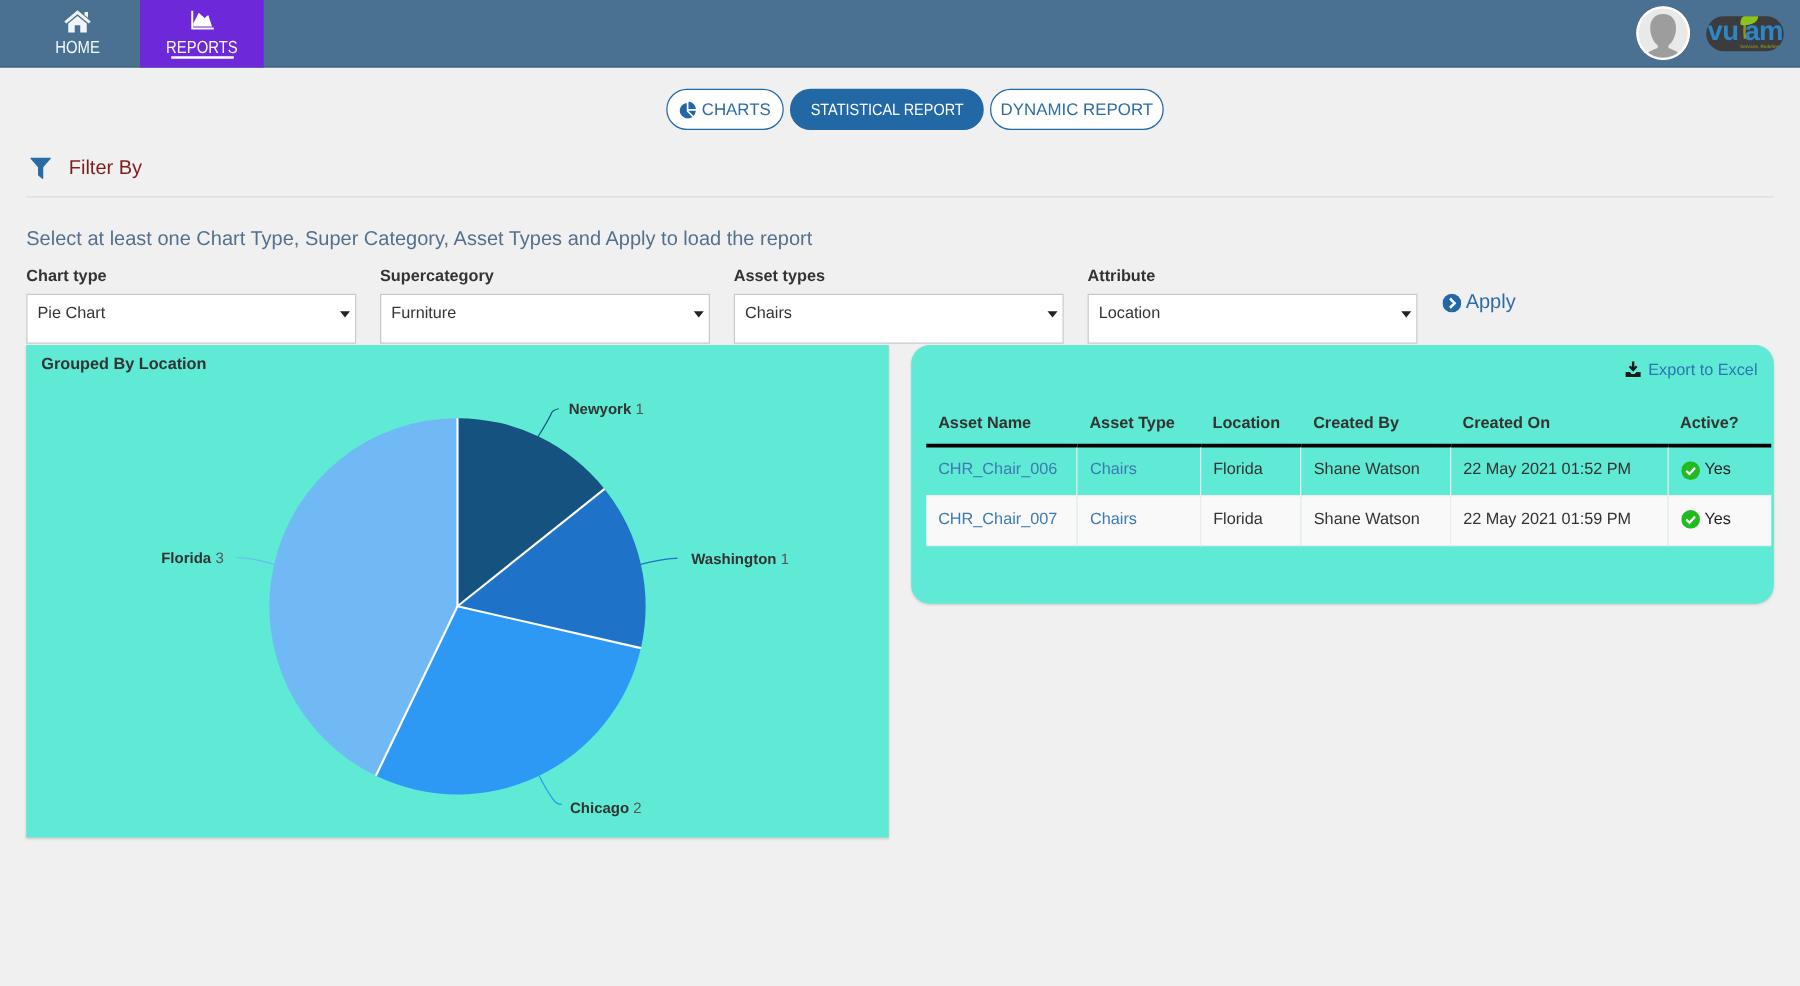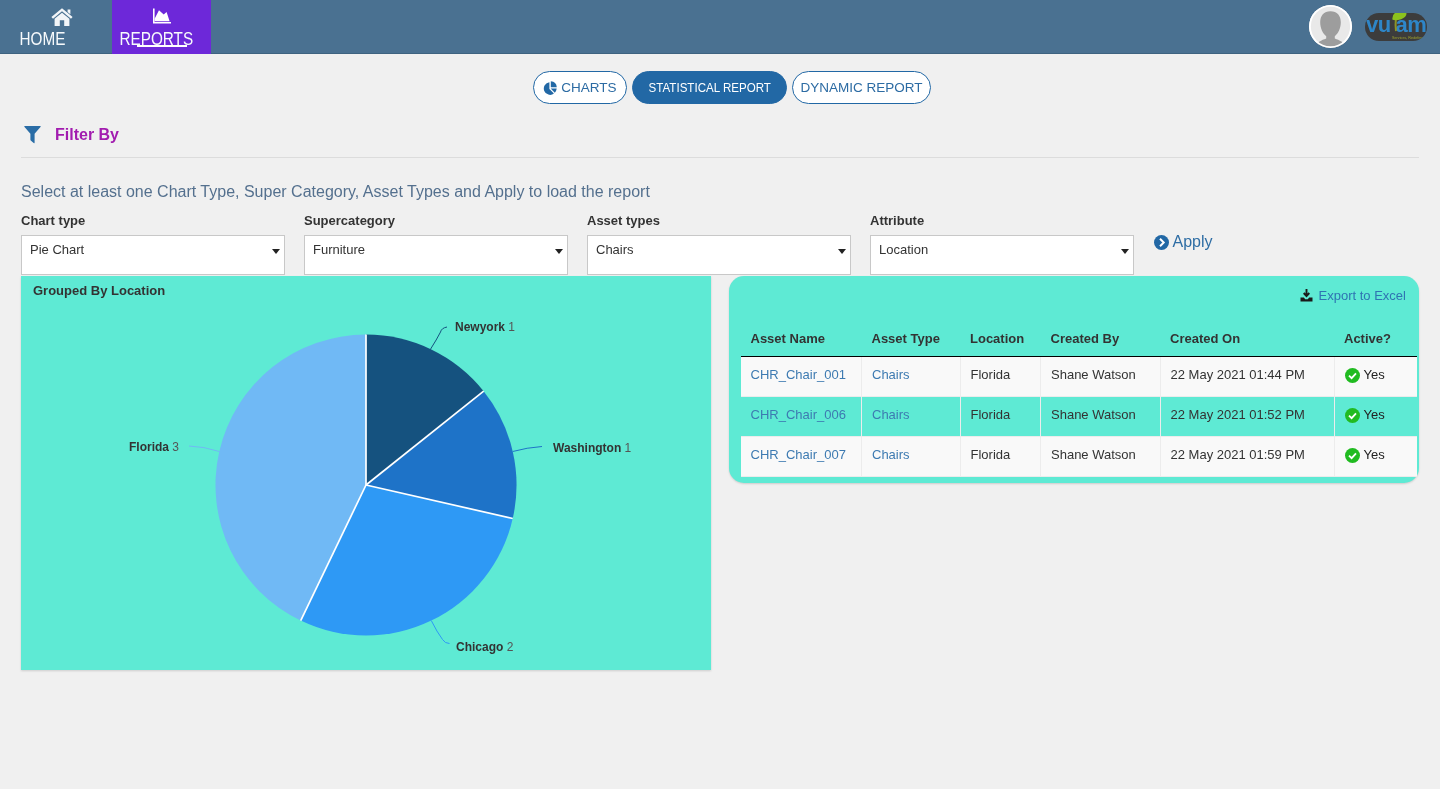--- a/index.html
+++ b/index.html
@@ -1,39 +1,39 @@
 <!DOCTYPE html>
 <html><head>
 <meta charset="utf-8">
 <style>
   * { margin:0; padding:0; box-sizing:border-box; }
   html,body { width:1440px; height:789px; overflow:hidden; }
   body { font-family:"Liberation Sans", sans-serif; background:#f0f0f0; position:relative; }
 
   
   .nav { position:absolute; top:0; left:0; width:1440px; height:54px; background:#4a7191; border-bottom:1px solid #3e6380; }
-  .tab { position:absolute; top:0; height:54px; color:#f7fafc; font-size:18px; }
+  .tab { position:absolute; top:0; height:54px; text-align:center; color:#f7fafc; font-size:14px; }
   .tab .ticon { position:absolute; top:8px; left:0; width:100%; display:flex; justify-content:center; }
   .tab .tlabel { position:absolute; top:29px; width:100%; transform:scaleX(0.85); }
   .tab.active { background:#6d28d9; }
   .tab .underline { position:absolute; left:50%; margin-left:-25px; top:44.5px; width:50px; height:2.5px; background:#fff; }
 
   .avatar { position:absolute; left:1309px; top:5px; width:43px; height:43px; border-radius:50%; background:#ededed; overflow:hidden; }
   .logo { position:absolute; left:1365px; top:13px; width:62px; height:28px; background:#3c3c3c; border-radius:14px; overflow:hidden; }
 
   
   .pillrow { position:absolute; top:71px; left:12px; width:1440px; display:flex; justify-content:center; gap:5px; }
   .pill { height:33px; border:1px solid #2268a5; border-radius:17px; background:#fff; color:#2c6ba3;
           font-size:13.5px; display:flex; align-items:center; justify-content:center; }
   .pill.active { background:#2268a5; color:#fff; font-weight:normal; font-size:13px; }
   .pill.active span { transform:scaleX(0.89); }
 
   
   .filterby { position:absolute; left:24px; top:126px; display:flex; align-items:center; }
-  .filterby span { color:#a21caf; font-weight:bold; font-size:16px; margin-left:14px; }
+  .filterby span { color:#7f1d1d; font-weight:normal; font-size:16px; margin-left:14px; }
   .rule { position:absolute; left:21px; top:157px; width:1398px; height:1px; background:#dcdcdc; }
   .hint { position:absolute; left:21px; top:183px; font-size:16px; color:#54708e; }
 
   .flabel { position:absolute; top:213px; font-size:13px; font-weight:bold; color:#333; }
   .fselect { position:absolute; top:235px; width:264px; height:40px; background:#fff; border:1px solid #c8c8c8;
              font-size:13px; color:#333; line-height:28px; padding-left:8px; }
   .fselect:after { content:""; position:absolute; right:4px; top:12.5px; border-left:4.5px solid transparent;
                    border-right:4.5px solid transparent; border-top:5px solid #222; }
   .apply { position:absolute; left:1153.5px; top:233.5px; display:flex; align-items:center; color:#2e6da4; font-size:16px; height:17px; }
   .apply span { margin-left:4px; }
@@ -41,21 +41,21 @@
   
   .card { position:absolute; background:#5eead4; box-shadow:0 1px 2px rgba(0,0,0,.15); }
   .piecard { left:21px; top:276px; width:690px; height:394px; }
   .ptitle { position:absolute; left:12px; top:7px; font-size:13px; font-weight:bold; color:#333; }
 
   .tablecard { left:729px; top:276px; width:690px; height:207px;border-radius:15px; }
   .export { position:absolute; right:13px; top:12px; display:flex; align-items:center; font-size:13px; color:#2f74b2; }
   .export svg { margin-right:6px; }
 
   table.grid { position:absolute; left:11.5px; top:42px; border-collapse:collapse; table-layout:fixed; width:676px; }
-  table.grid th { font-size:13px; font-weight:bold; color:#333; text-align:left; padding:3px 0 0 10px; height:38px; border-bottom:1px solid #000000; }
+  table.grid th { font-size:13px; font-weight:bold; color:#333; text-align:left; padding:3px 0 0 10px; height:38px; border-bottom:3px solid #000000; }
   table.grid td { font-size:13px; color:#333; padding:0 0 4px 10px; height:40px; border:1px solid #ececec; border-top:none; }
   table.grid td:first-child { border-left:none; }
   table.grid td:last-child { border-right:none; }
   table.grid tr.odd td { background:#f9f9f9; }
   a.lnk { color:#3d7ab1; text-decoration:none; }
   .yescell { display:flex; align-items:center; }
   .yescell svg { position:relative; top:1.5px; }
   .yescell span { margin-left:4px; color:#222; }
 </style>
 </head>
@@ -190,36 +190,20 @@
         <col style="width:83px">
     </colgroup>
     <tbody>
         <tr>
       <th>Asset Name</th>
           <th>Asset Type</th>
           <th>Location</th>
           <th>Created By</th>
           <th>Created On</th>
           <th>Active?</th>
-    </tr>
-    <tr class="odd">
-      <td><a class="lnk">CHR_Chair_001</a></td>
-          <td><a class="lnk">Chairs</a></td>
-          <td>Florida</td>
-      <td>Shane Watson</td>
-          <td>22 May 2021 01:44 PM</td>
-      <td>
-            <div class="yescell">
-              <svg width="15" height="15" viewBox="0 0 15 15">
-                <circle cx="7.5" cy="7.5" r="7.5" fill="#21bb21"></circle>
-                <path d="M4 7.7 L6.6 10.2 L11 5.3" stroke="#fff" stroke-width="1.8" fill="none"></path>
-              </svg>
-              <span>Yes</span>
-            </div>
-          </td>
     </tr>
     <tr>
       <td><a class="lnk">CHR_Chair_006</a></td>
           <td><a class="lnk">Chairs</a></td>
           <td>Florida</td>
       <td>Shane Watson</td>
           <td>22 May 2021 01:52 PM</td>
       <td>
             <div class="yescell">
               <svg width="15" height="15" viewBox="0 0 15 15">

